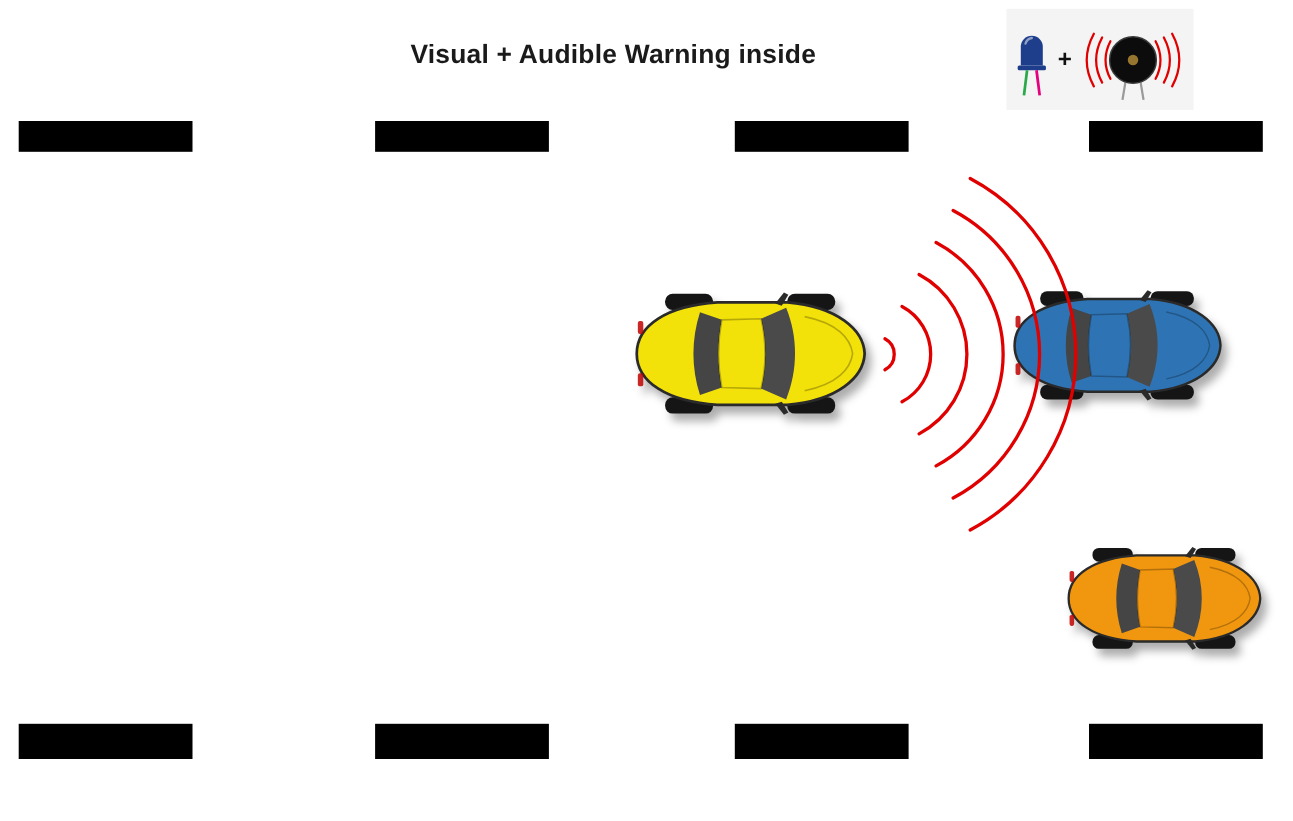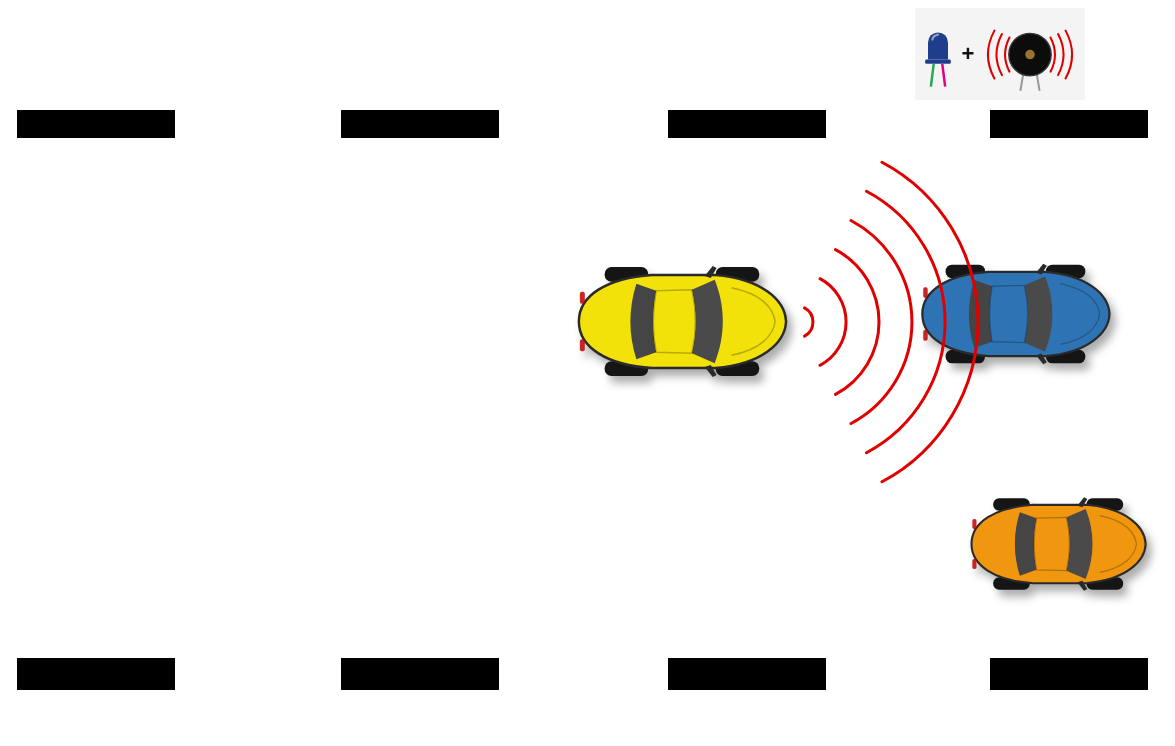--- a/index.html
+++ b/index.html
@@ -113,20 +113,21 @@
 
       <path d="M94,29 L130,28 C135,50 135,70 130,92 L94,91 C90,70 90,50 94,29 Z" fill="var(--car,#bbbbbb)" stroke="rgba(0,0,0,0.25)" stroke-width="1.5"></path>
 
       <path d="M170,26 C200,32 212,46 214,60 C212,74 200,88 170,94" fill="none" stroke="rgba(0,0,0,0.25)" stroke-width="1.5"></path>
 
       <path d="M143,14 l8,-10 4,2 -6,10 Z" fill="#2a2a2a"></path>
       <path d="M143,106 l8,10 4,-2 -6,-10 Z" fill="#2a2a2a"></path>
     </symbol>
   </svg>
 
+  <h1 id="page-title">Visual + Audible Warning inside</h1>
 
   <div class="legend">
     <svg class="led-svg" viewBox="0 0 56 90">
       <path d="M14,26 a14,14 0 0 1 28,0 v24 h-28 z" fill="var(--led-body,#1e3e8c)"></path>
       <rect x="10" y="50" width="36" height="6" rx="2" fill="var(--led-body,#1e3e8c)"></rect>
       <path d="M20,22 a10,10 0 0 1 8,-7" stroke="rgba(255,255,255,0.5)" stroke-width="3" fill="none" stroke-linecap="round"></path>
       <path d="M22,56 L18,88" stroke="var(--led-leg-left,#2aa84a)" stroke-width="3.5"></path>
       <path d="M34,56 L38,88" stroke="var(--led-leg-right,#e5007e)" stroke-width="3.5"></path>
     </svg>
     <span class="plus-sign">+</span>

